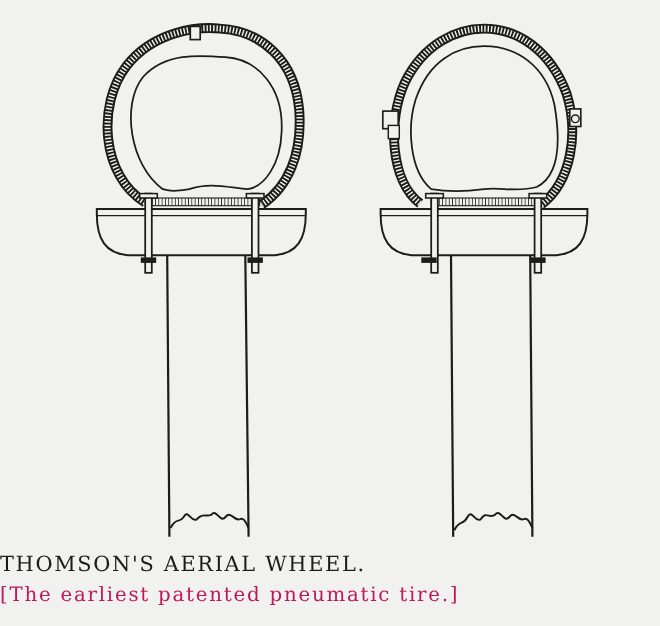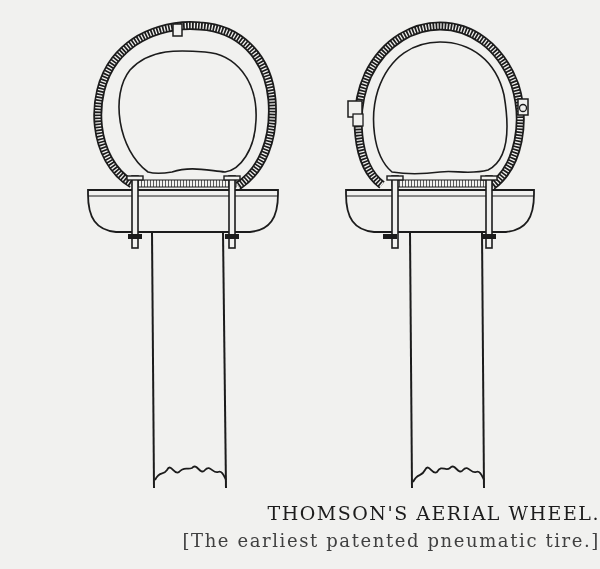--- a/index.html
+++ b/index.html
@@ -6,31 +6,31 @@
   body {
     width: 600px; height: 569px; overflow: hidden;
     background: #f1f1ef;
     font-family: "DejaVu Serif", serif;
     color: #1c1c1c;
     position: relative;
   }
   #figure { position: absolute; left: 0; top: 0; width: 600px; height: 500px; }
   .caption-title {
     position: absolute; left: 0; width: 600px; top: 502px;
-    text-align: right;
+    text-align: left;
     font-family: "DejaVu Serif", serif;
     font-size: 19px; letter-spacing: 1.5px; font-weight: normal;
     color: #1c1c1c;
   }
   .caption-sub {
     position: absolute; left: 0; width: 600px; top: 530px;
-    text-align: right;
+    text-align: left;
     font-family: "DejaVu Serif", serif;
     font-size: 18px; letter-spacing: 1.6px;
-    color: #404040;
+    color: #be185d;
   }
 </style>
 </head>
 <body>
 
 <svg id="figure" viewBox="0 0 600 500" width="600" height="500" xmlns="http://www.w3.org/2000/svg">
   <defs>
     <pattern id="hatch" patternUnits="userSpaceOnUse" width="3" height="3">
       <rect width="3" height="3" fill="#f1f1ef"></rect>
       <line x1="0" y1="0" x2="0" y2="3" stroke="#1c1c1c" stroke-width="1.4"></line>

